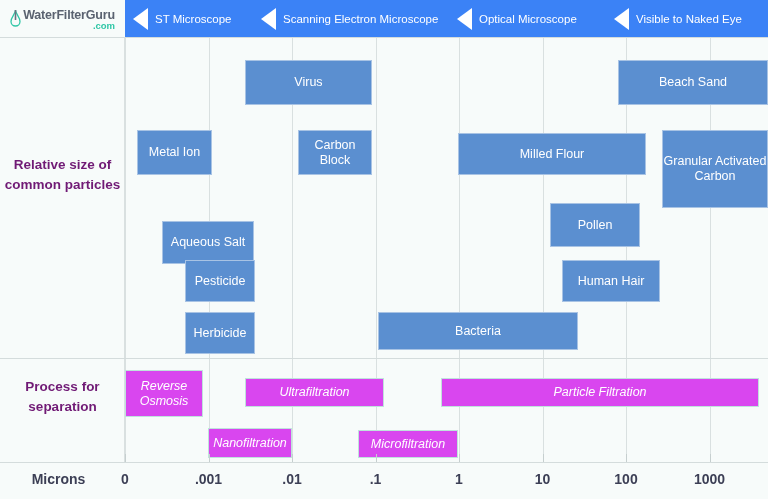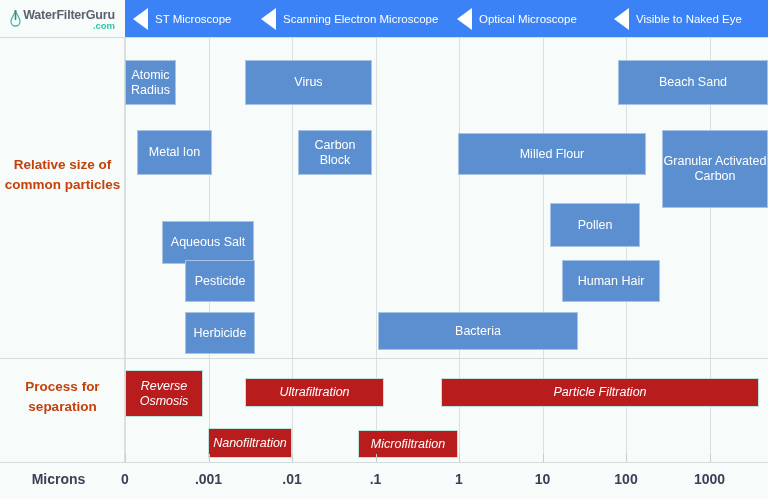--- a/index.html
+++ b/index.html
@@ -39,32 +39,32 @@
   .hlabel{color:#ffffff;font-size:11.5px;white-space:nowrap;padding-right:6px;}
 
   
   .grid-area{position:absolute;left:0;top:37px;width:768px;height:425px;}
   .vline{position:absolute;top:0;bottom:0;width:1px;background:#d9e0e0;}
   .vline.tall{top:0;height:425px;}
   .hsep{position:absolute;left:0;width:768px;height:1px;background:#d4dcdc;}
 
   .leftlabel{
     position:absolute;left:0;width:125px;
-    text-align:center;font-weight:700;color:#c2410c;
+    text-align:center;font-weight:700;color:#701a75;
     font-size:13.5px;line-height:1.45;
   }
 
   .bar{
     position:absolute;box-sizing:border-box;
     display:flex;align-items:center;justify-content:center;
     text-align:center;color:#ffffff;line-height:1.2;
     overflow:hidden;
   }
   .bar.blue{background:#5b8fd0;border:1px solid #a8c3e4;font-size:12.5px;}
-  .bar.teal{background:#b91c1c;border:1px solid #bfe3dc;font-style:italic;font-size:12.5px;}
+  .bar.teal{background:#d946ef;border:1px solid #bfe3dc;font-style:italic;font-size:12.5px;}
 
   
   .axis{position:absolute;left:0;top:462px;width:768px;height:37px;}
   .tick{position:absolute;top:-8px;width:1px;height:8px;background:#c6cfcf;}
   .axlabel{
     position:absolute;top:9px;transform:translateX(-50%);
     font-size:14px;font-weight:700;color:#3c3f55;white-space:nowrap;
   }
   .axtitle{
     position:absolute;left:0;top:9px;width:117px;text-align:center;
@@ -119,23 +119,20 @@
       <div class="vline tall" style="left: 459px;"></div>
       <div class="vline tall" style="left: 542.5px;"></div>
       <div class="vline tall" style="left: 626px;"></div>
       <div class="vline tall" style="left: 709.5px;"></div>
       <div class="vline tall" style="left: 124px;"></div>
       <div class="hsep" style="top: 0px;"></div>
       <div class="hsep" style="top: 321px;"></div>
       <div class="hsep" style="top: 425px;"></div>
       <div class="leftlabel" style="top: 118px;">Relative size of common particles</div>
       <div class="leftlabel" style="top: 340px;">Process for separation</div>
-      <div class="bar blue" style="left: 125px; top: 23px; width: 51px; height: 45px;">
-        <span>Atomic Radius</span>
-      </div>
       <div class="bar blue" style="left: 245px; top: 23px; width: 127px; height: 45px;">
         <span>Virus</span>
       </div>
       <div class="bar blue" style="left: 618px; top: 23px; width: 150px; height: 45px;">
         <span>Beach Sand</span>
       </div>
       <div class="bar blue" style="left: 137px; top: 93px; width: 75px; height: 45px;">
         <span>Metal Ion</span>
       </div>
       <div class="bar blue" style="left: 298px; top: 93px; width: 74px; height: 45px;">

